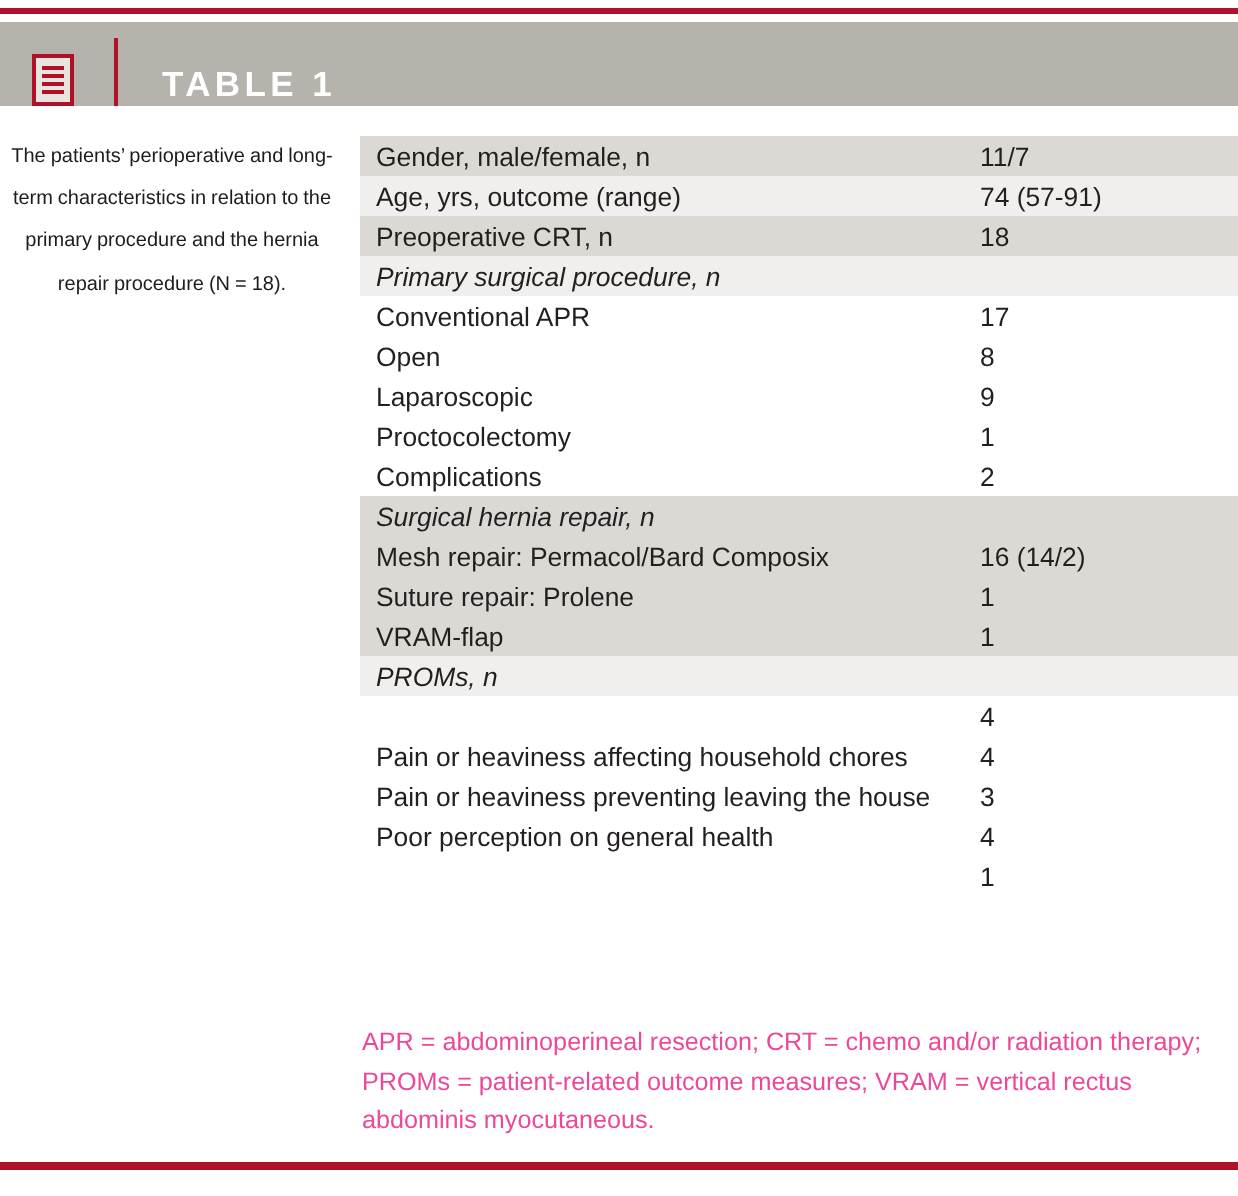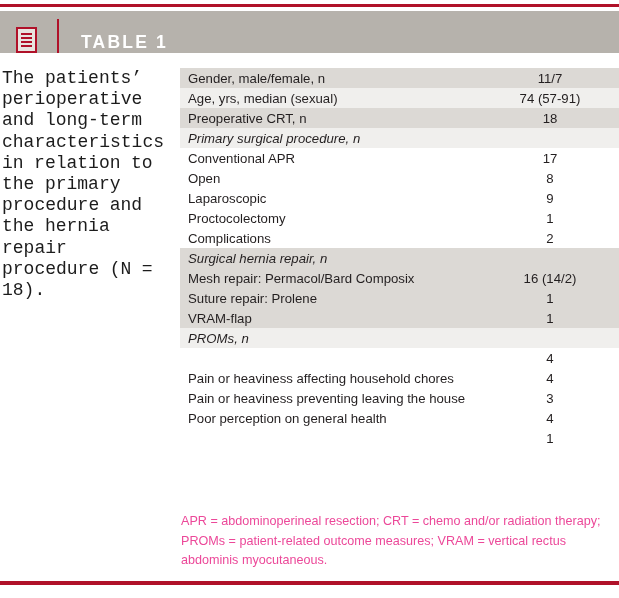--- a/index.html
+++ b/index.html
@@ -84,26 +84,25 @@
     font-weight: bold;
     letter-spacing: 2.2px;
   }
 
   
   .caption {
     position: absolute;
     left: 2px;
     top: 68px;
     width: 168px;
-    font-size: 18px;
+    font-size: 10px;
     line-height: 21.2px;
     color: #1c1c1c;
-    text-align: left;
+    text-align: center;
     word-spacing: -0.3px;
-    font-family: Liberation Mono, monospace;
   }
 
   
   .table-wrap {
     position: absolute;
     left: 180px;
     top: 68px;
     width: 439px;
   }
   .trow {
@@ -115,21 +114,20 @@
     color: #231f20;
   }
   .trow .lbl {
     padding-left: 8px;
     white-space: nowrap;
   }
   .trow .val {
     position: absolute;
     left: 310px;
     width: 120px;
-    text-align: center;
     white-space: nowrap;
   }
   .trow.sub .lbl {
     font-style: italic;
     text-align: right;
   }
   .shade-dark  { background: #dcd9d5; }
   .shade-light { background: #f0efed; }
   .shade-none  { background: #ffffff; }
 
@@ -163,21 +161,21 @@
   </div>
 
   <div class="caption">The patients’ perioperative and long-term characteristics in relation to the primary procedure and the hernia repair procedure (N = 18).</div>
 
   <div class="table-wrap">
       <div class="trow shade-dark">
         <div class="lbl">Gender, male/female, n</div>
         <div class="val">11/7</div>
       </div>
       <div class="trow shade-light">
-        <div class="lbl">Age, yrs, median (sexual)</div>
+        <div class="lbl">Age, yrs, outcome (range)</div>
         <div class="val">74 (57-91)</div>
       </div>
       <div class="trow shade-dark">
         <div class="lbl">Preoperative CRT, n</div>
         <div class="val">18</div>
       </div>
       <div class="trow shade-light sub">
         <div class="lbl">Primary surgical procedure, n</div>
         <div class="val"></div>
       </div>

